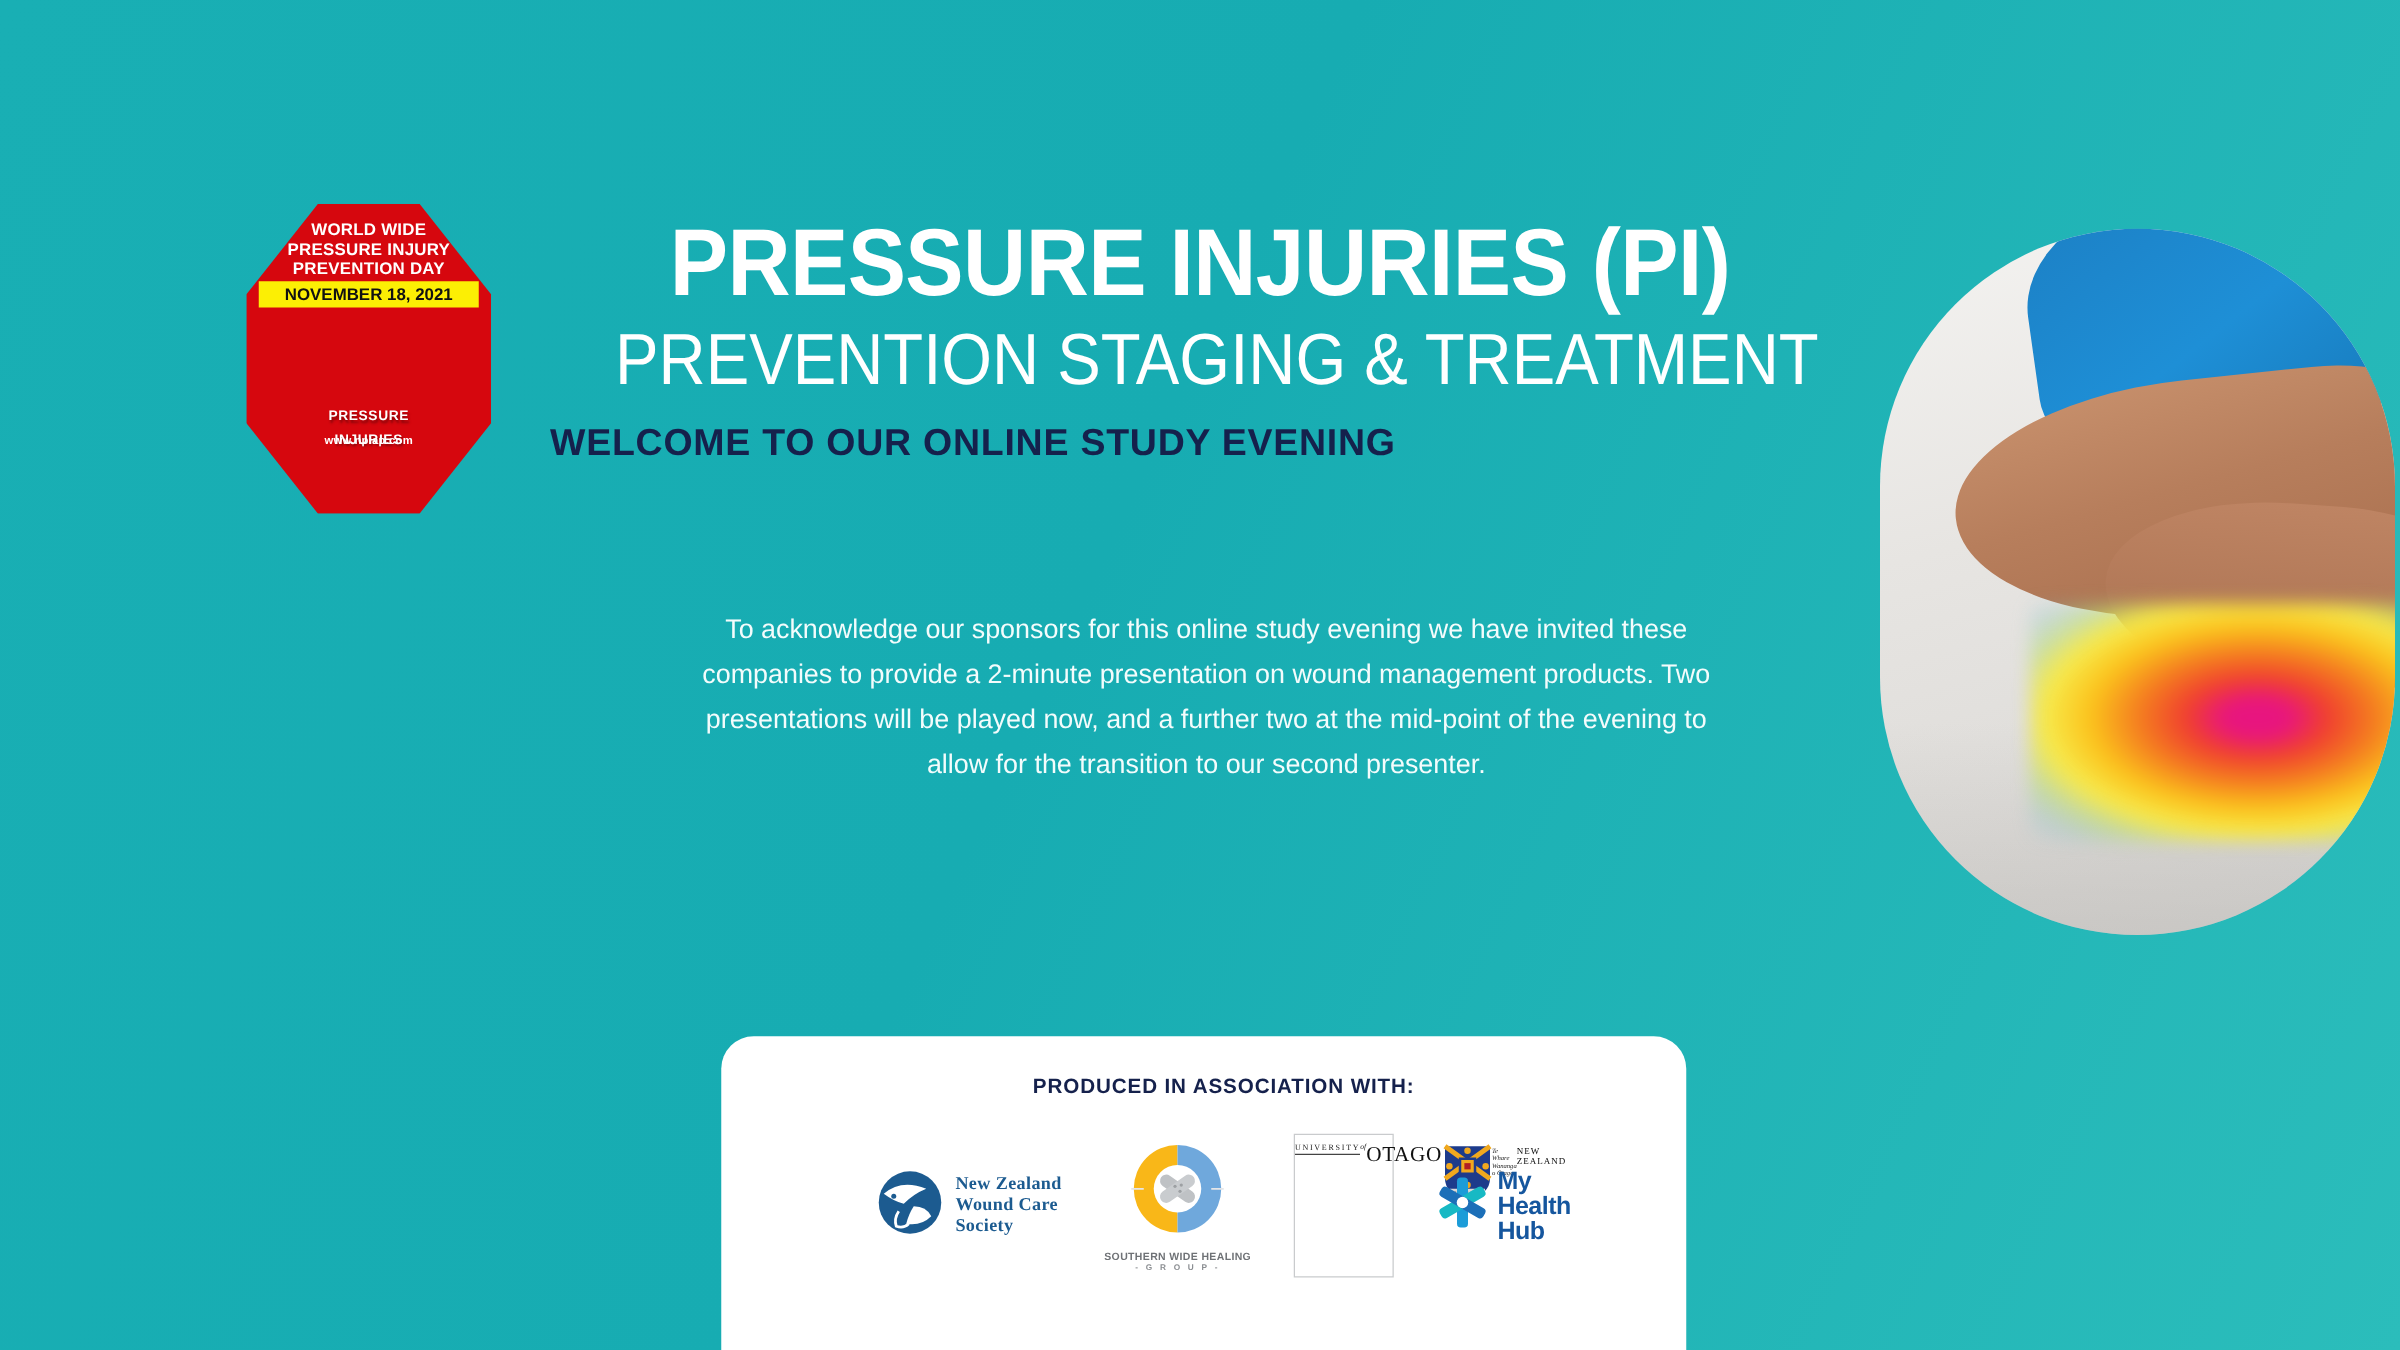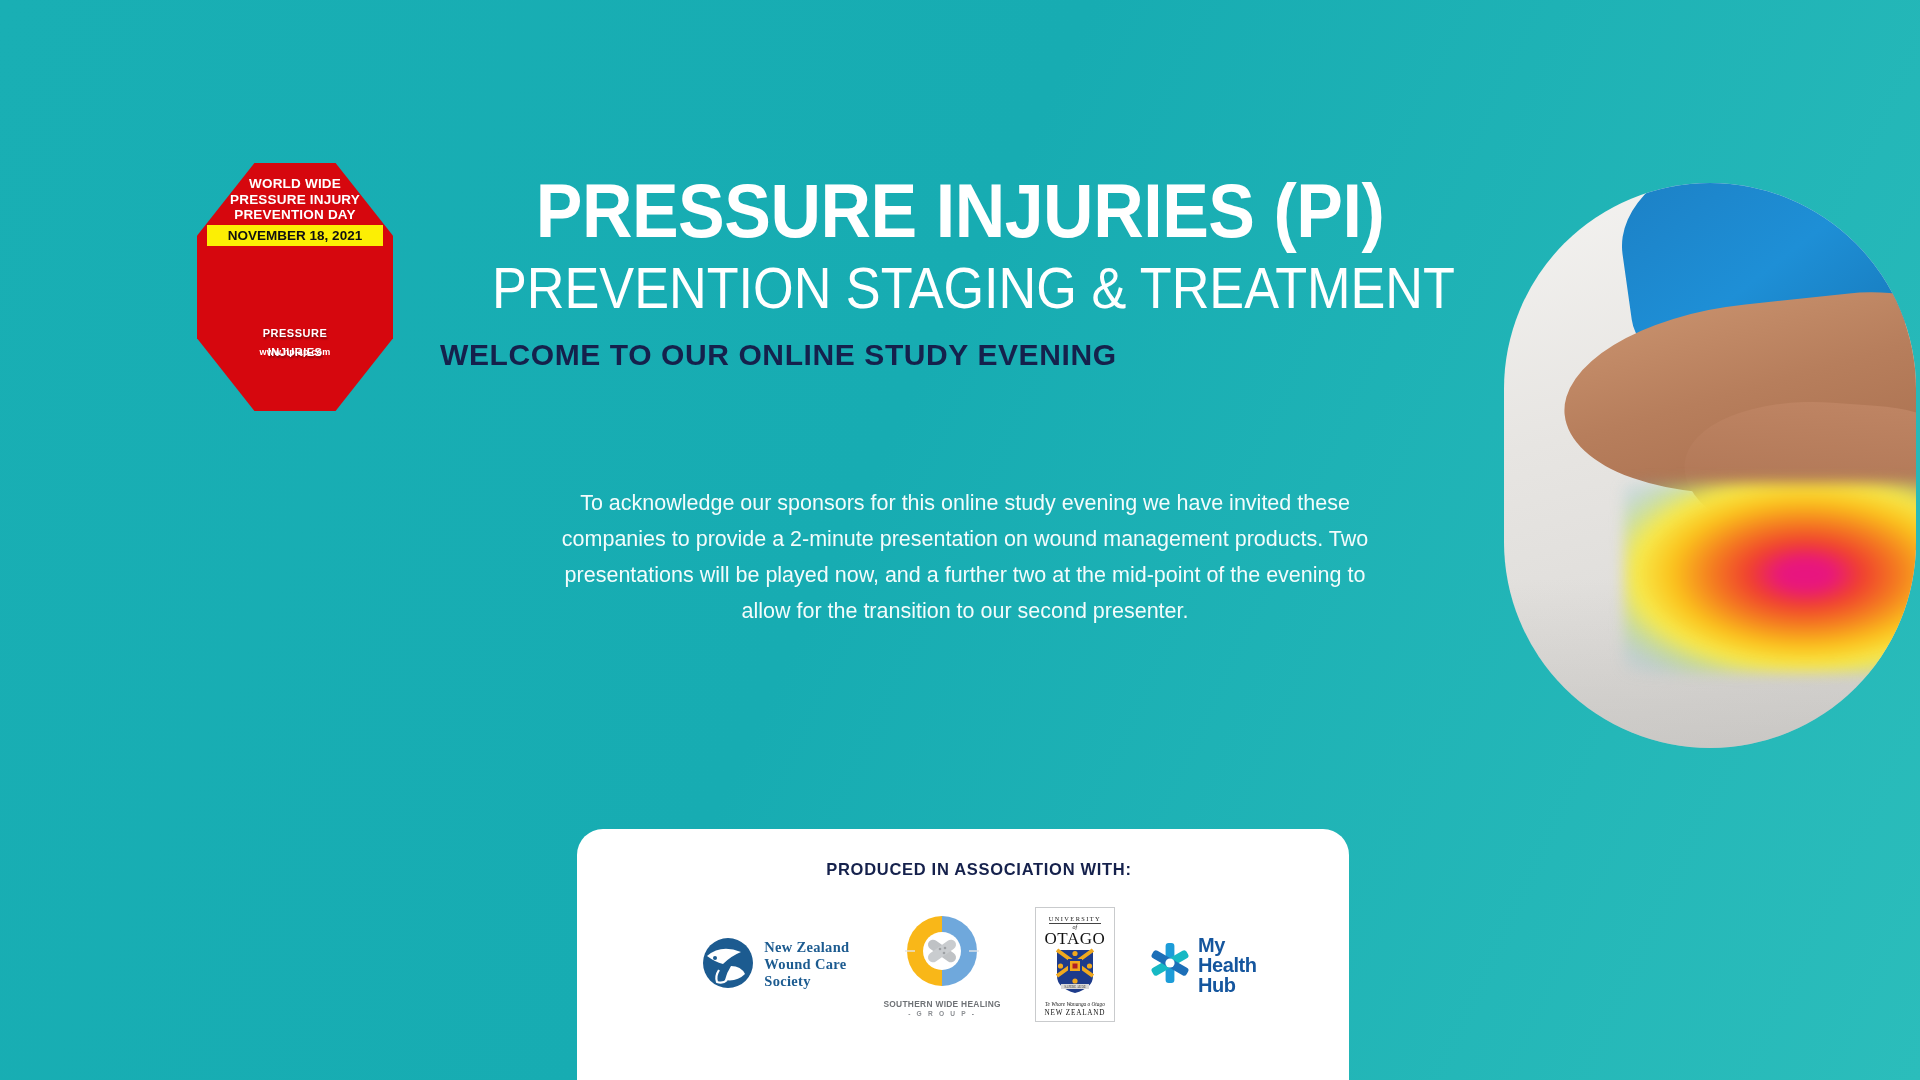--- a/index.html
+++ b/index.html
@@ -247,22 +247,22 @@
     font-weight: bold;
     font-size: 6.6px;
     letter-spacing: 2.2px;
   }
 
   
   .otago {
     width: 80px; height: 115px;
     border: 1px solid #C9CBCD;
     background: #fff;
-    display: flex; flex-direction: column;
-    align-items: center;
+    display: flex; flex-direction: row;
+    align-items: flex-start;
     padding-top: 7px;
   }
   .otago-uni {
     color: #1A1A1A;
     font-family: "Liberation Serif", serif;
     font-size: 6.4px;
     letter-spacing: 1.4px;
     border-bottom: 0.6px solid #444;
     padding-bottom: 1px;
   }

